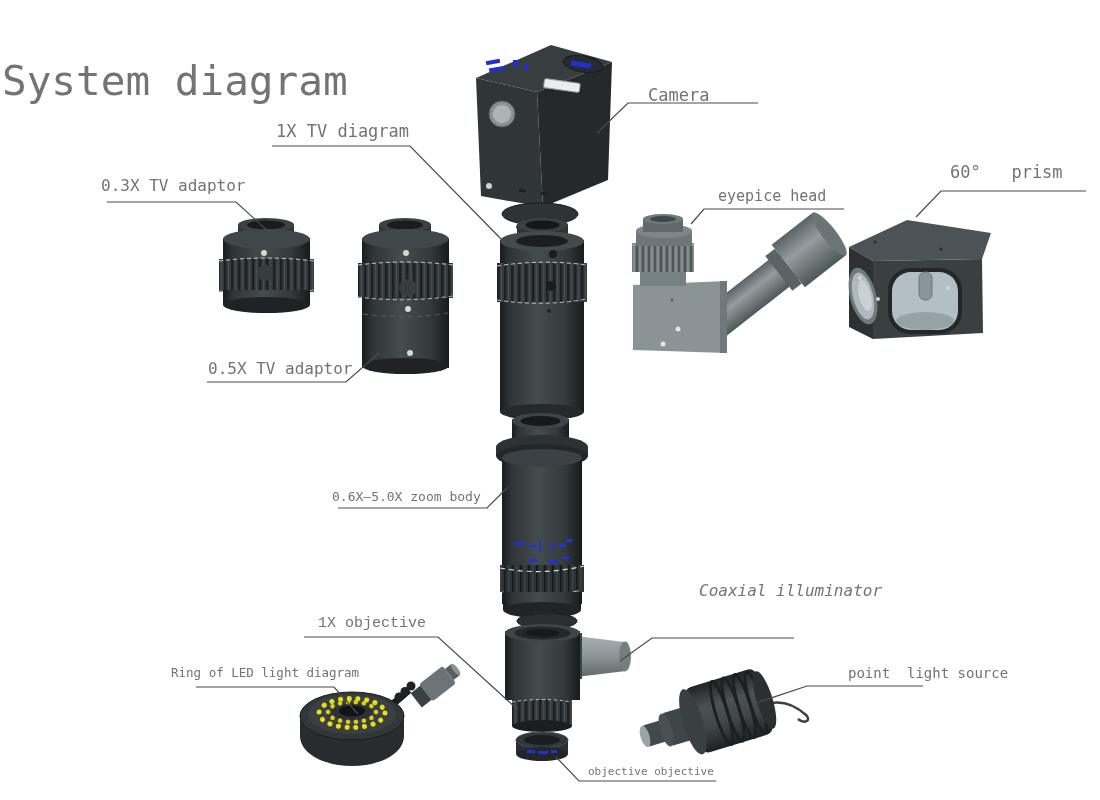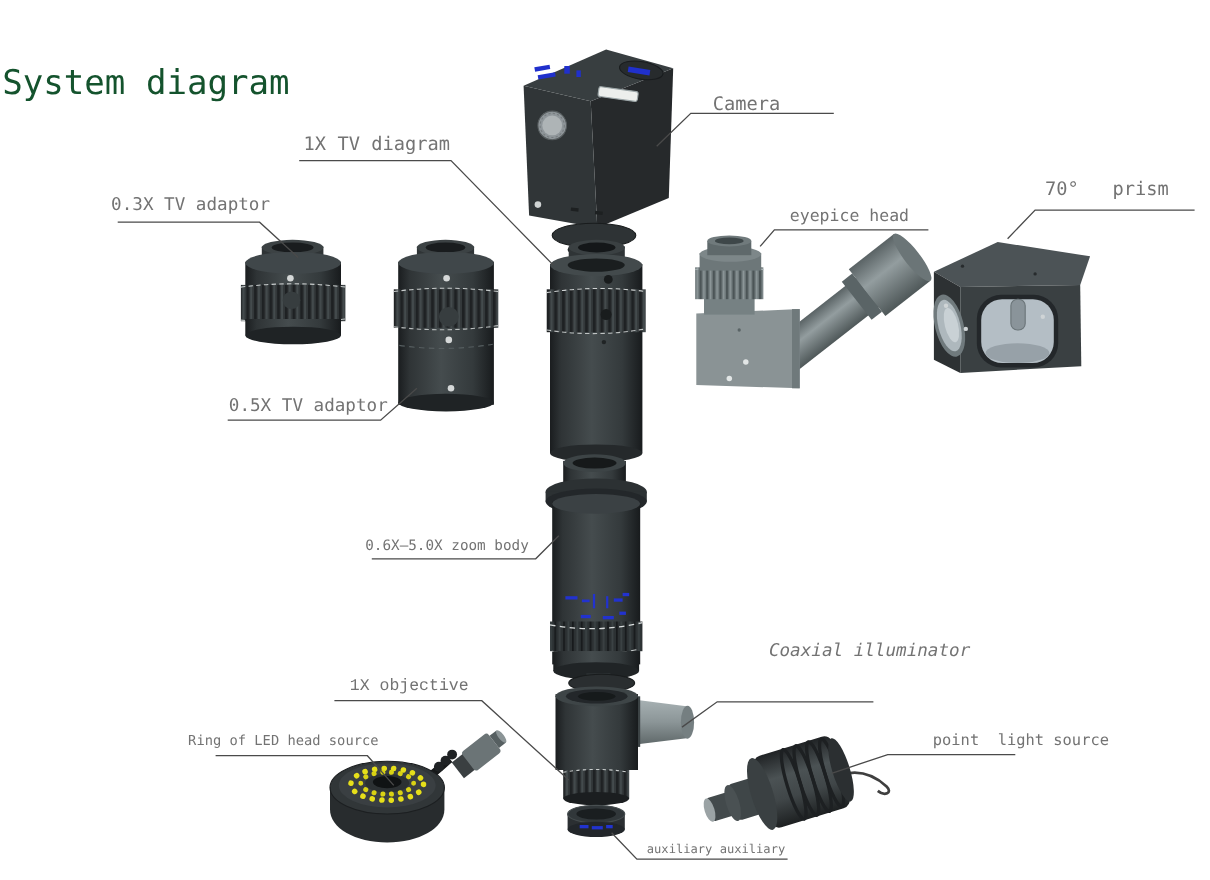--- a/index.html
+++ b/index.html
@@ -1,20 +1,20 @@
 <!DOCTYPE html>
 <html><head>
 <meta charset="utf-8">
 <style>
   html,body{margin:0;padding:0;background:#fff;}
   #stage{position:relative;width:1100px;height:800px;background:#ffffff;overflow:hidden;
          font-family:"DejaVu Sans Mono","Liberation Mono",monospace;}
   #art{position:absolute;left:0;top:0;}
   .label{position:absolute;color:#737373;white-space:pre;line-height:1.1;letter-spacing:0;}
-  .title{position:absolute;color:#14532d;font-size:31px;letter-spacing:0px;white-space:pre;}
+  .title{position:absolute;color:#737373;font-size:41px;letter-spacing:0px;white-space:pre;}
 </style>
 </head>
 <body>
 
 <div id="stage">
 
   <svg id="art" width="1100" height="800" viewBox="0 0 1100 800">
     <defs>
       <linearGradient id="cyl" x1="0" y1="0" x2="1" y2="0">
         <stop offset="0" stop-color="#1a1d1f"></stop>
@@ -287,26 +287,26 @@
   <div class="label" style="left:648px;top:86px;font-size:17px;">Camera</div>
 
   <div class="label" style="left:276px;top:122px;font-size:17px;">1X TV diagram</div>
 
   <div class="label" style="left:101px;top:177px;font-size:16px;">0.3X TV adaptor</div>
 
   <div class="label" style="left:208px;top:360px;font-size:16px;text-align:right;">0.5X TV adaptor</div>
 
   <div class="label" style="left:718px;top:188px;font-size:15px;">eyepice head</div>
 
-  <div class="label" style="left:950px;top:163px;font-size:17px;">70°   prism</div>
+  <div class="label" style="left:950px;top:163px;font-size:17px;">60°   prism</div>
 
   <div class="label" style="left:332px;top:490px;font-size:13px;">0.6X—5.0X zoom body</div>
 
   <div class="label" style="left:318px;top:616px;font-size:15px;font-family:Liberation Mono, monospace;">1X objective</div>
 
   <div class="label" style="left:699px;top:582px;font-size:16px;font-style:italic;">Coaxial illuminator</div>
 
-  <div class="label" style="left:171px;top:666px;font-size:12.5px;">Ring of LED head source</div>
+  <div class="label" style="left:171px;top:666px;font-size:12.5px;">Ring of LED light diagram</div>
 
   <div class="label" style="left:848px;top:666px;font-size:14px;">point  light source</div>
 
-  <div class="label" style="left:588px;top:766px;font-size:11px;">auxiliary auxiliary</div>
+  <div class="label" style="left:588px;top:766px;font-size:11px;">objective objective</div>
 </div>
 
 </body></html>

